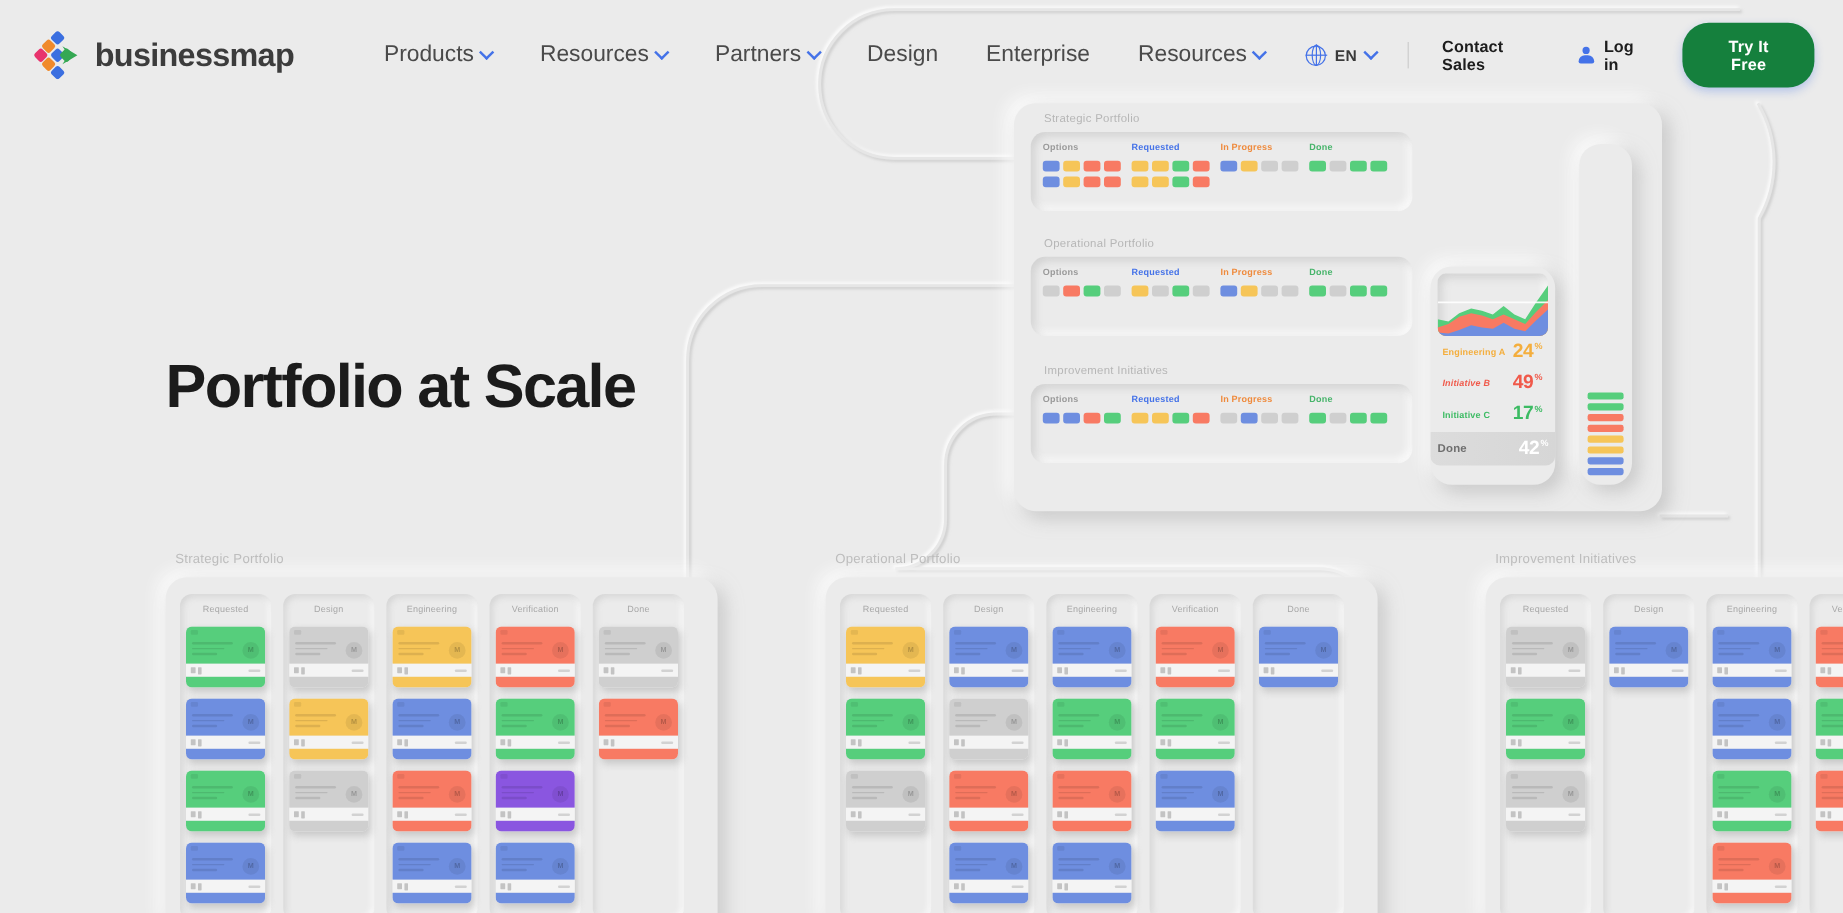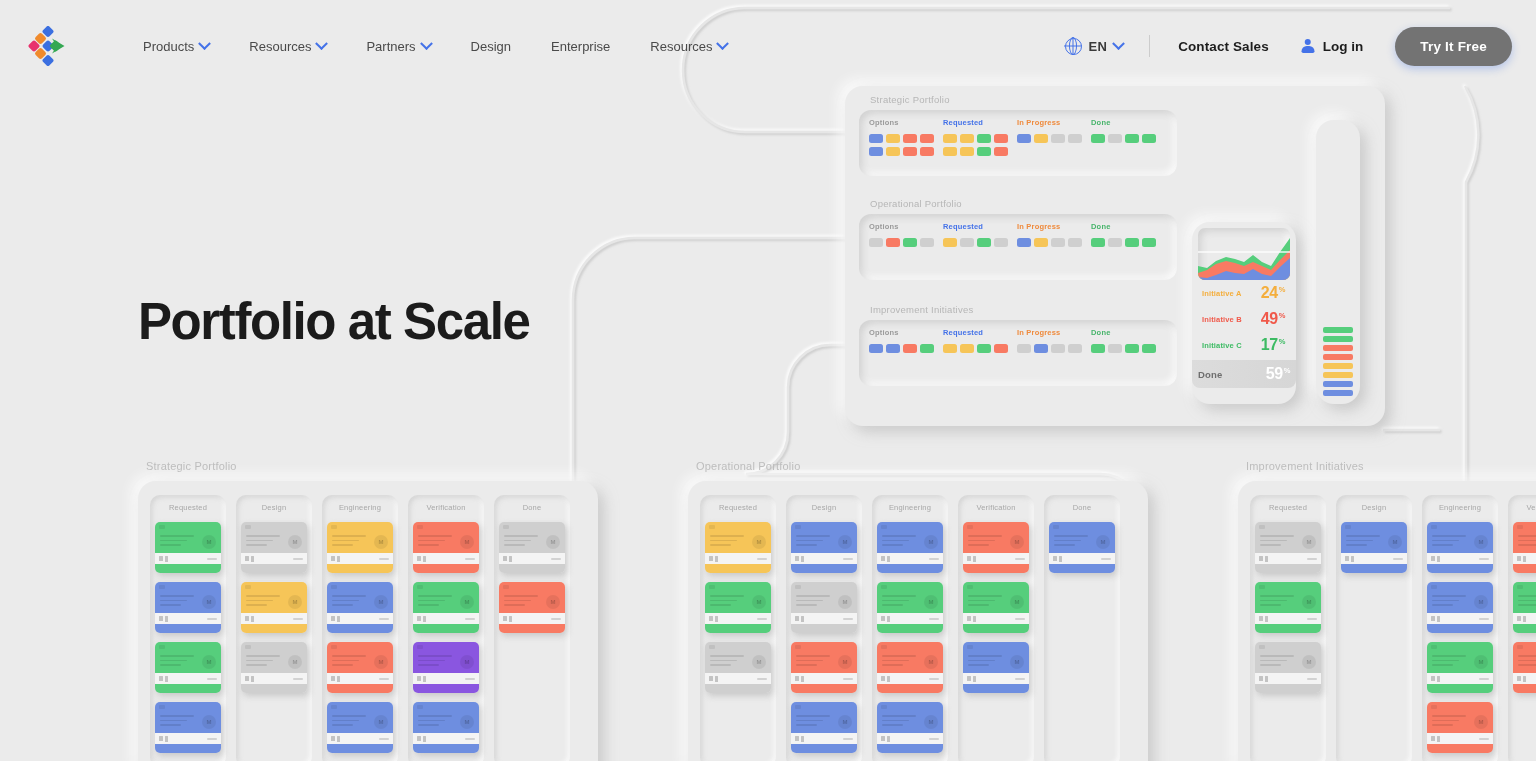--- a/index.html
+++ b/index.html
@@ -28,21 +28,21 @@
   }
   .logo-wrap { display: flex; align-items: center; margin-left: 28px; gap: 11px; }
   .logo-mark { width: 40px; height: 40px; position: relative; }
   .logo-text {
     font-size: 27px; font-weight: bold; color: #3c3c3c;
     letter-spacing: -0.6px;
   }
   .nav { display: flex; align-items: center; margin-left: 55px; gap: 0px; }
   .nav-item {
     display: flex; align-items: center; gap: 6px;
-    font-size: 13px; color: #4a4a4a; cursor: pointer;
+    font-size: 19px; color: #4a4a4a; cursor: pointer;
     padding: 0 20px; white-space: nowrap;
   }
   .chev {
     width: 9px; height: 9px; display: inline-block;
     border-right: 2px solid #4472e8; border-bottom: 2px solid #4472e8;
     transform: rotate(45deg) translate(-2px,-2px);
   }
   .header-right {
     margin-left: auto; display: flex; align-items: center;
     gap: 0; margin-right: 24px;
@@ -75,21 +75,21 @@
   .person::before {
     content:""; position:absolute; top:0; left:50%; transform:translateX(-50%);
     width:6.5px; height:6.5px; border-radius:50%; background:#4472e8;
   }
   .person::after {
     content:""; position:absolute; bottom:1px; left:50%; transform:translateX(-50%);
     width:13px; height:7px; border-radius:6px 6px 2px 2px; background:#4472e8;
   }
   .login-label { font-size: 13.5px; color: #1d1d1d; font-weight: 600; }
   .cta {
-    margin-left: 16px; background: #737373; color: #fff;
+    margin-left: 16px; background: #15803d; color: #fff;
     font-size: 13.5px; font-weight: 700; border: none; border-radius: 22px;
     padding: 12px 25px; cursor: pointer; letter-spacing: .2px;
     box-shadow: 0 3px 8px rgba(63,111,228,.32);
   }
 
   
   .hero { position: absolute; left: 138px; top: 295px; z-index: 15; width: 560px; }
   .hero h1 {
     font-size: 51px; line-height: 1.05; font-weight: 800; color: #1b1b1b;
     letter-spacing: -1.4px;
@@ -259,20 +259,21 @@
             <rect x="8" y="8" width="9" height="9" rx="2.2" transform="rotate(45 12.5 12.5)" fill="#f08a2c"></rect>
             <rect x="8" y="23" width="9" height="9" rx="2.2" transform="rotate(45 12.5 27.5)" fill="#f08a2c"></rect>
             <rect x="15.5" y="1" width="9" height="9" rx="2.2" transform="rotate(45 20 5.5)" fill="#3b6fe0"></rect>
             <rect x="15.5" y="15.5" width="9" height="9" rx="2.2" transform="rotate(45 20 20)" fill="#3b6fe0"></rect>
             <rect x="15.5" y="30" width="9" height="9" rx="2.2" transform="rotate(45 20 34.5)" fill="#3b6fe0"></rect>
             <path d="M24 12.5 L36.5 20 L24 27.5 L29 20 Z" fill="#35a853"></path>
             <rect x="23" y="15.5" width="9" height="9" rx="2.2" transform="rotate(45 27.5 20)" fill="#35a853"></rect>
           </g>
         </svg>
       </div>
+      <span class="logo-text">businessmap</span>
     </div>
 
     <nav class="nav">
       <div class="nav-item">
         <span>Products</span>
         <i class="chev"></i>
       </div>
       <div class="nav-item">
         <span>Resources</span>
         <i class="chev"></i>
@@ -458,36 +459,36 @@
     <div class="area-box neu-in">
       <svg width="92" height="52" viewBox="0 0 92 52" preserveAspectRatio="none">
         <path d="M0 38 L9 40 L18 33 L28 29 L37 31 L46 34 L55 27 L64 34 L73 38 L82 24 L92 10 L92 52 L0 52 Z" fill="#56ce7c"></path>
         <path d="M0 45 L9 42 L18 36 L28 33 L37 35 L46 38 L55 34 L64 38 L73 42 L82 32 L92 22 L92 52 L0 52 Z" fill="#f87a63"></path>
         <path d="M0 49 L9 50 L18 47 L28 43 L37 45 L46 46 L55 41 L64 46 L73 48 L82 39 L92 30 L92 52 L0 52 Z" fill="#6e8ee0"></path>
         <line x1="0" y1="24" x2="92" y2="24" stroke="#ffffff" stroke-width="1.4" opacity=".9"></line>
       </svg>
     </div>
     <div id="init-rows">
         <div class="init-row">
-          <span class="init-name" style="color: rgb(244, 174, 61);">Initiative A</span>
+          <span class="init-name" style="color: rgb(244, 174, 61);">Engineering A</span>
           <span class="init-val" style="color: rgb(244, 174, 61);">24<sup>%</sup></span>
         </div>
         <div class="init-row">
-          <span class="init-name" style="color: rgb(240, 89, 74);">Initiative B</span>
+          <span class="init-name" style="color: rgb(240, 89, 74); font-style: italic;">Initiative B</span>
           <span class="init-val" style="color: rgb(240, 89, 74);">49<sup>%</sup></span>
         </div>
         <div class="init-row">
           <span class="init-name" style="color: rgb(60, 187, 99);">Initiative C</span>
           <span class="init-val" style="color: rgb(60, 187, 99);">17<sup>%</sup></span>
         </div>
       </div>
     <div class="init-done">
       <span class="init-name">Done</span>
       <span class="init-val">
-        <span>59</span><sup>%</sup>
+        <span>42</span><sup>%</sup>
       </span>
     </div>
   </div>
 
   <div class="w-tall neu">
     <div id="tall-bars" style="display:flex;flex-direction:column;gap:3px">
         <div class="tall-bar" style="background: rgb(86, 206, 124);"></div>
         <div class="tall-bar" style="background: rgb(86, 206, 124);"></div>
         <div class="tall-bar" style="background: rgb(248, 122, 99);"></div>
         <div class="tall-bar" style="background: rgb(248, 122, 99);"></div>

